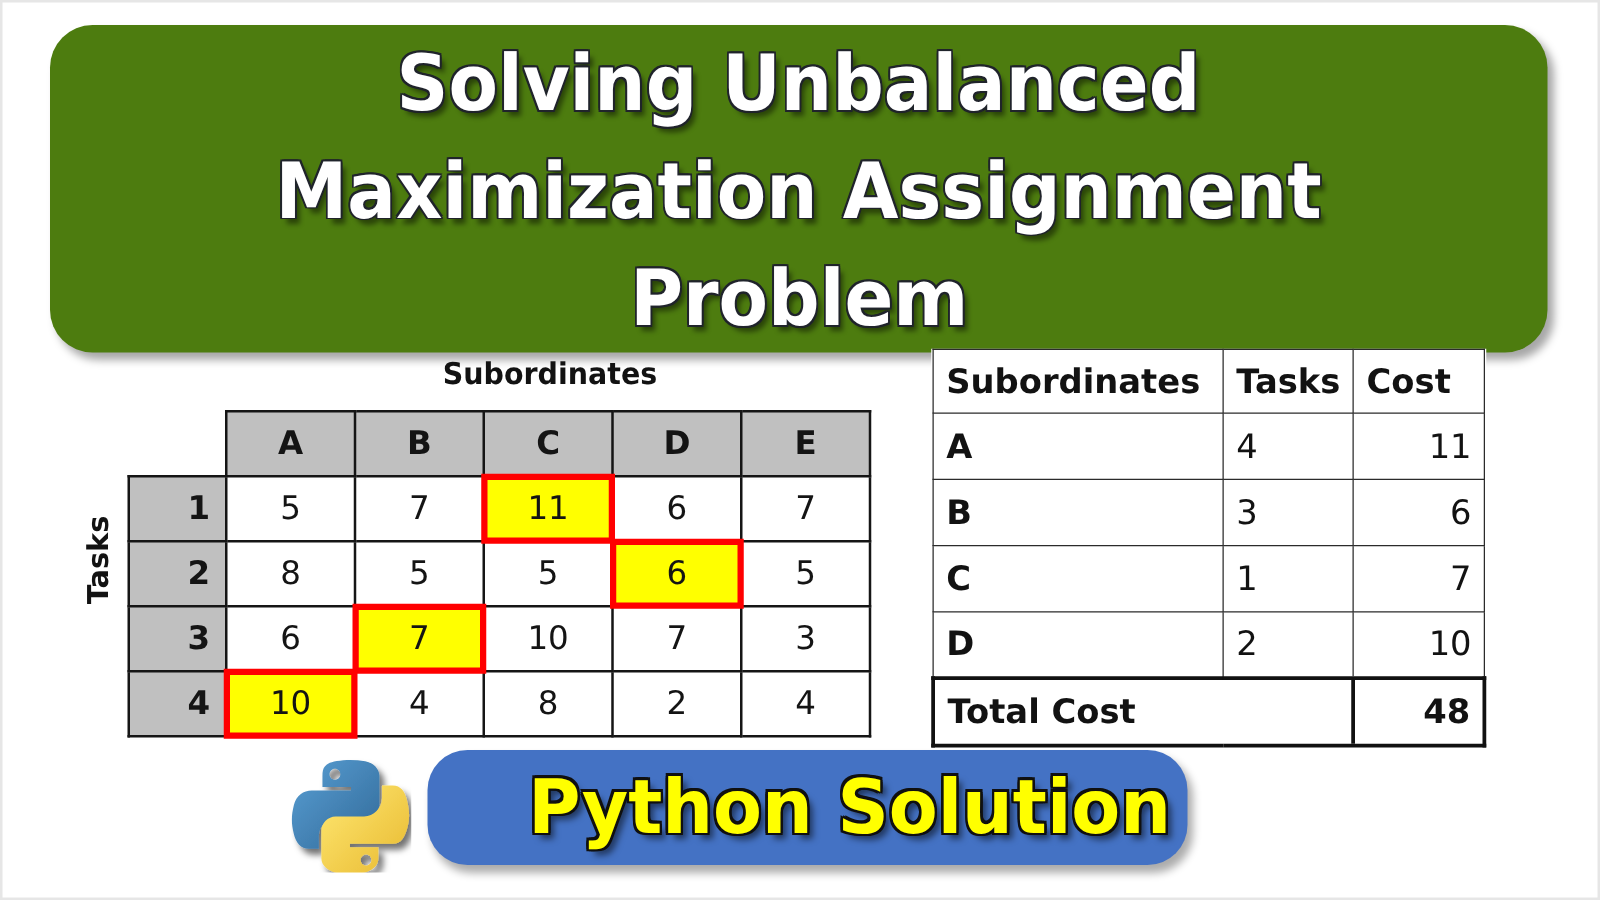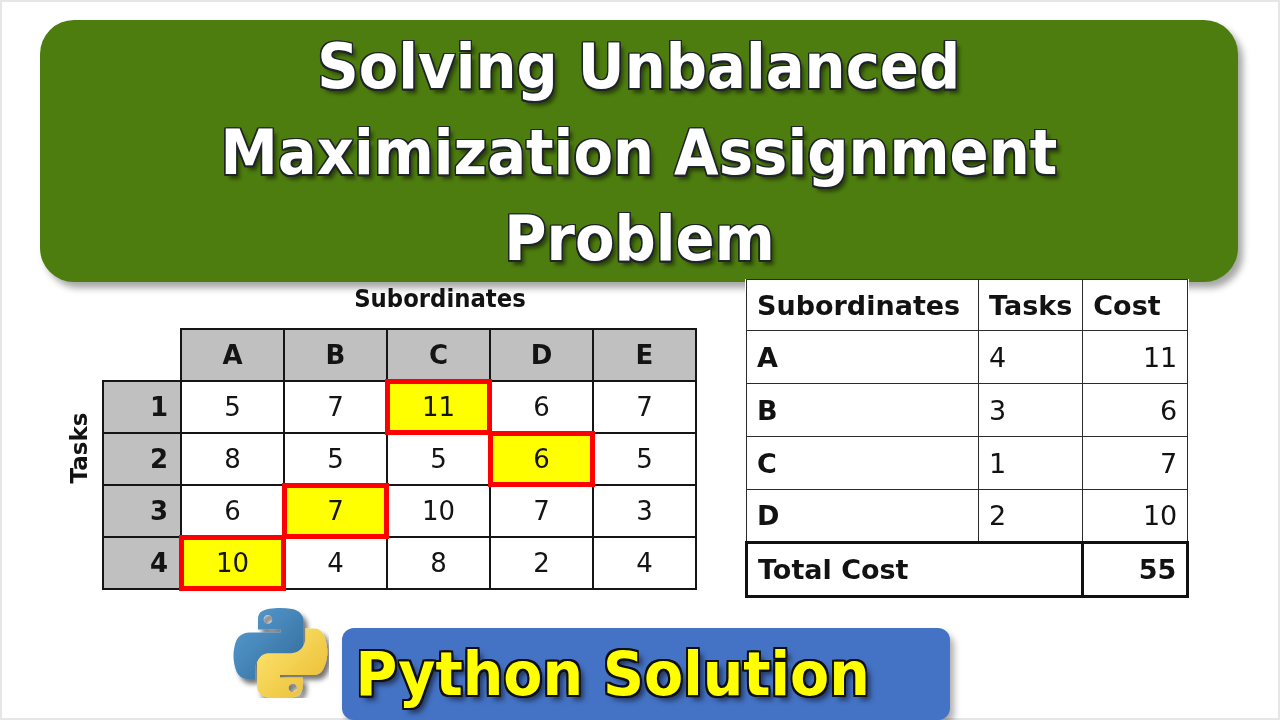--- a/index.html
+++ b/index.html
@@ -176,26 +176,25 @@
     width: 96px;
     height: 96px;
   }
   #solution-banner {
     position: absolute;
     left: 340px;
     top: 598px;
     width: 608px;
     height: 92px;
     background: #4472C4;
-    border-radius: 12px;
+    border-radius: 32px;
     box-shadow: 4px 6px 7px rgba(0,0,0,0.33);
     display: flex;
     align-items: center;
-    justify-content: flex-start;
-    margin-top: 28px;
+    justify-content: flex-end;
   }
   #solution-text {
     font-family: "DejaVu Sans", sans-serif;
     font-weight: bold;
     font-size: 60px;
     color: #FFFF00;
     white-space: nowrap;
     transform: scaleX(0.95);
     text-shadow:
       -2px 0 0 #101010, 2px 0 0 #101010,
@@ -294,21 +293,21 @@
       <td class="c-task">1</td>
       <td class="c-cost">7</td>
     </tr>
     <tr>
       <td class="c-sub">D</td>
       <td class="c-task">2</td>
       <td class="c-cost">10</td>
     </tr>
     <tr class="total">
       <td class="c-sub c-total-label" colspan="2">Total Cost</td>
-      <td class="c-cost">55</td>
+      <td class="c-cost">48</td>
     </tr>
   </tbody>
     </table>
 
   <div id="python-logo">
     <svg viewBox="0 0 100 100" width="96" height="96" aria-hidden="true">
       <defs>
         <filter id="lshadow" x="-30%" y="-30%" width="180%" height="180%">
           <feDropShadow dx="4" dy="5" stdDeviation="2.5" flood-color="#000000" flood-opacity="0.55"></feDropShadow>
         </filter>

